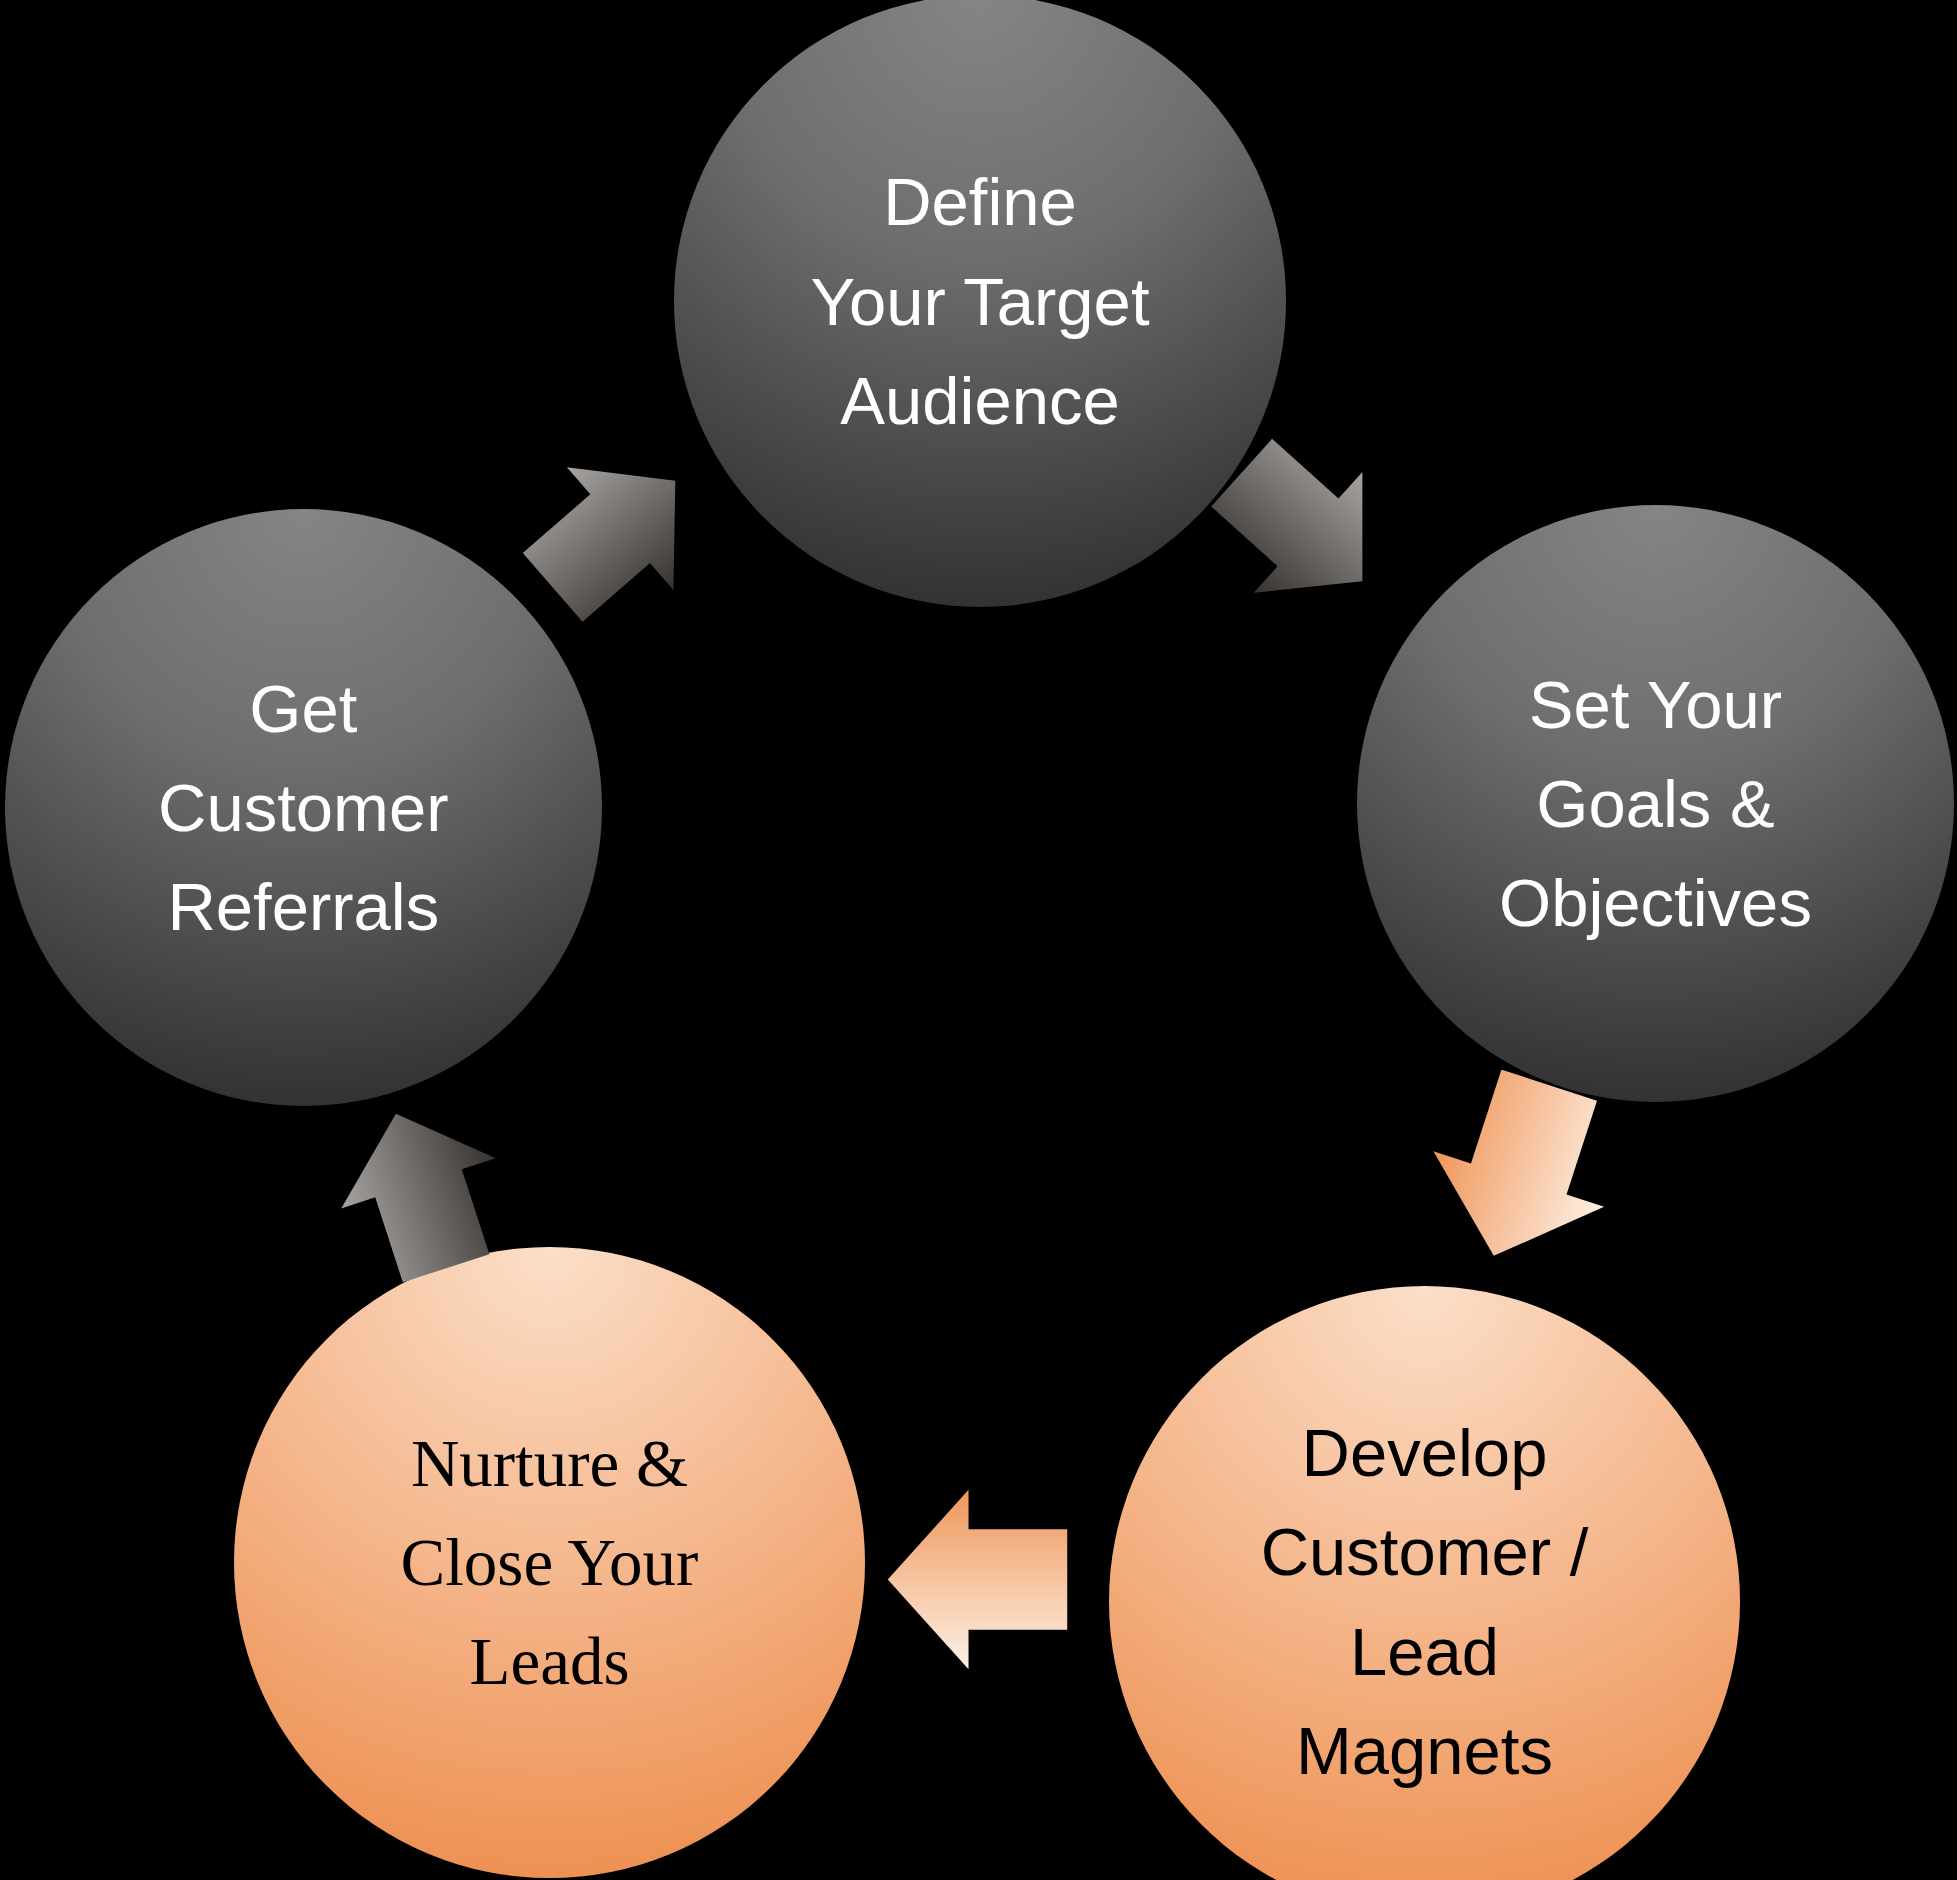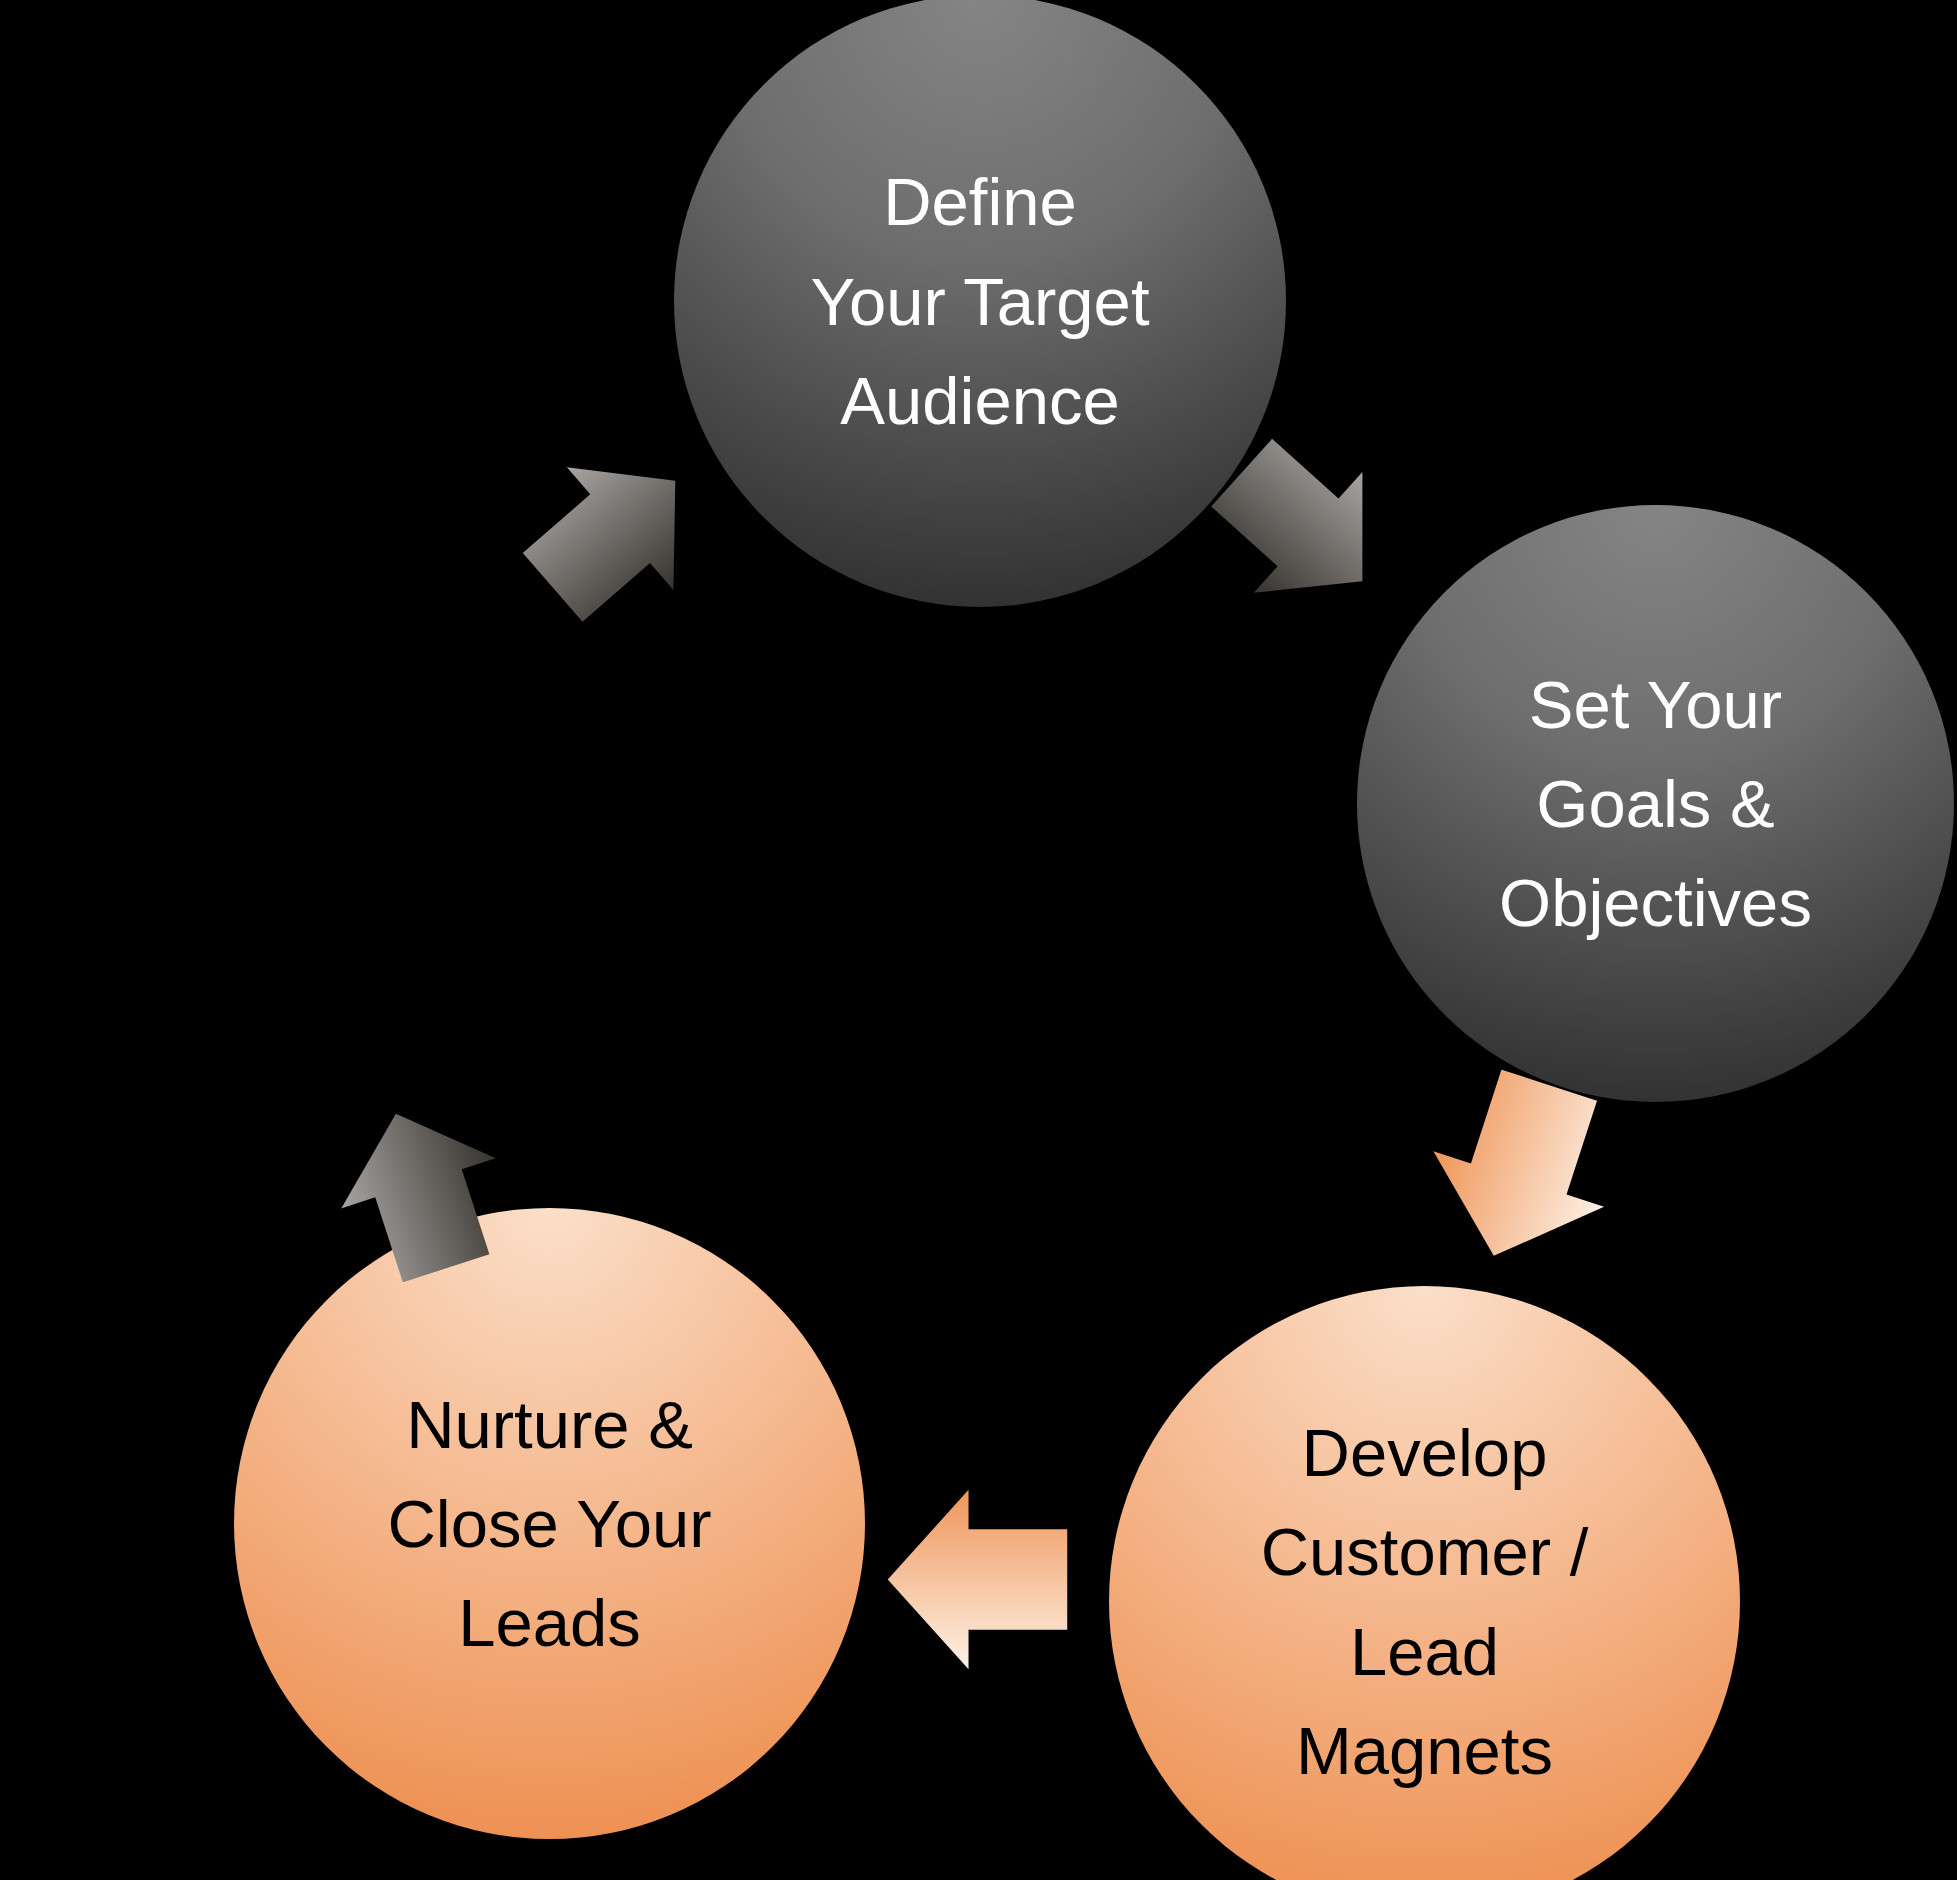--- a/index.html
+++ b/index.html
@@ -29,21 +29,21 @@
     background:radial-gradient(circle at 50% 0%, #858585 0%, #6e6e6e 38%, #262626 100%);
     color:#ffffff;
   }
   .node.orange{
     background:radial-gradient(circle at 50% 0%, #fbdfc9 0%, #f5b88e 45%, #ec8845 100%);
     color:#000000;
   }
   #node-define{left:674px;top:-4.8px;width:612px;height:612px;}
   #node-goals{left:1357px;top:505px;width:597px;height:597px;justify-content:center;}
   #node-referrals{left:4.8px;top:509px;width:597px;height:597px;}
-  #node-nurture{left:234px;top:1208px;width:631px;height:631px;}
+  #node-nurture{left:234px;top:1247px;width:631px;height:631px;font-family:Liberation Serif, serif;}
   #node-develop{left:1109px;top:1286px;width:631px;height:631px;}
 
   .arrow{position:absolute;}
   #arrow-referrals-define{left:523px;top:443px;width:182px;height:182px;}
   #arrow-define-goals{left:1211px;top:436px;width:182px;height:182px;}
   #arrow-goals-develop{left:1421px;top:1070px;width:201px;height:201px;}
   #arrow-develop-nurture{left:877px;top:1479px;width:201px;height:201px;}
   #arrow-nurture-referrals{left:330px;top:1100px;width:182px;height:182px;}
 </style>
 </head>
@@ -69,20 +69,25 @@
 Lead
 Magnets</div>
   </div>
 
   <div class="node orange" id="node-nurture">
     <div class="node-label">Nurture &amp;
 Close Your
 Leads</div>
   </div>
 
+  <div class="node gray" id="node-referrals">
+    <div class="node-label">Get
+Customer
+Referrals</div>
+  </div>
 
   <svg class="arrow" id="arrow-referrals-define" viewBox="-56 -56 112 112">
     <defs>
       <linearGradient id="ag1" gradientUnits="userSpaceOnUse" x1="0" y1="-50" x2="0" y2="50">
         <stop offset="0" stop-color="#a8a4a1"></stop>
         <stop offset="1" stop-color="#36322e"></stop>
       </linearGradient>
     </defs>
     <g transform="rotate(-41)">
       <polygon points="-50,-28 5,-28 5,-50 50,0 5,50 5,28 -50,28" fill="url(#ag1)"></polygon>

